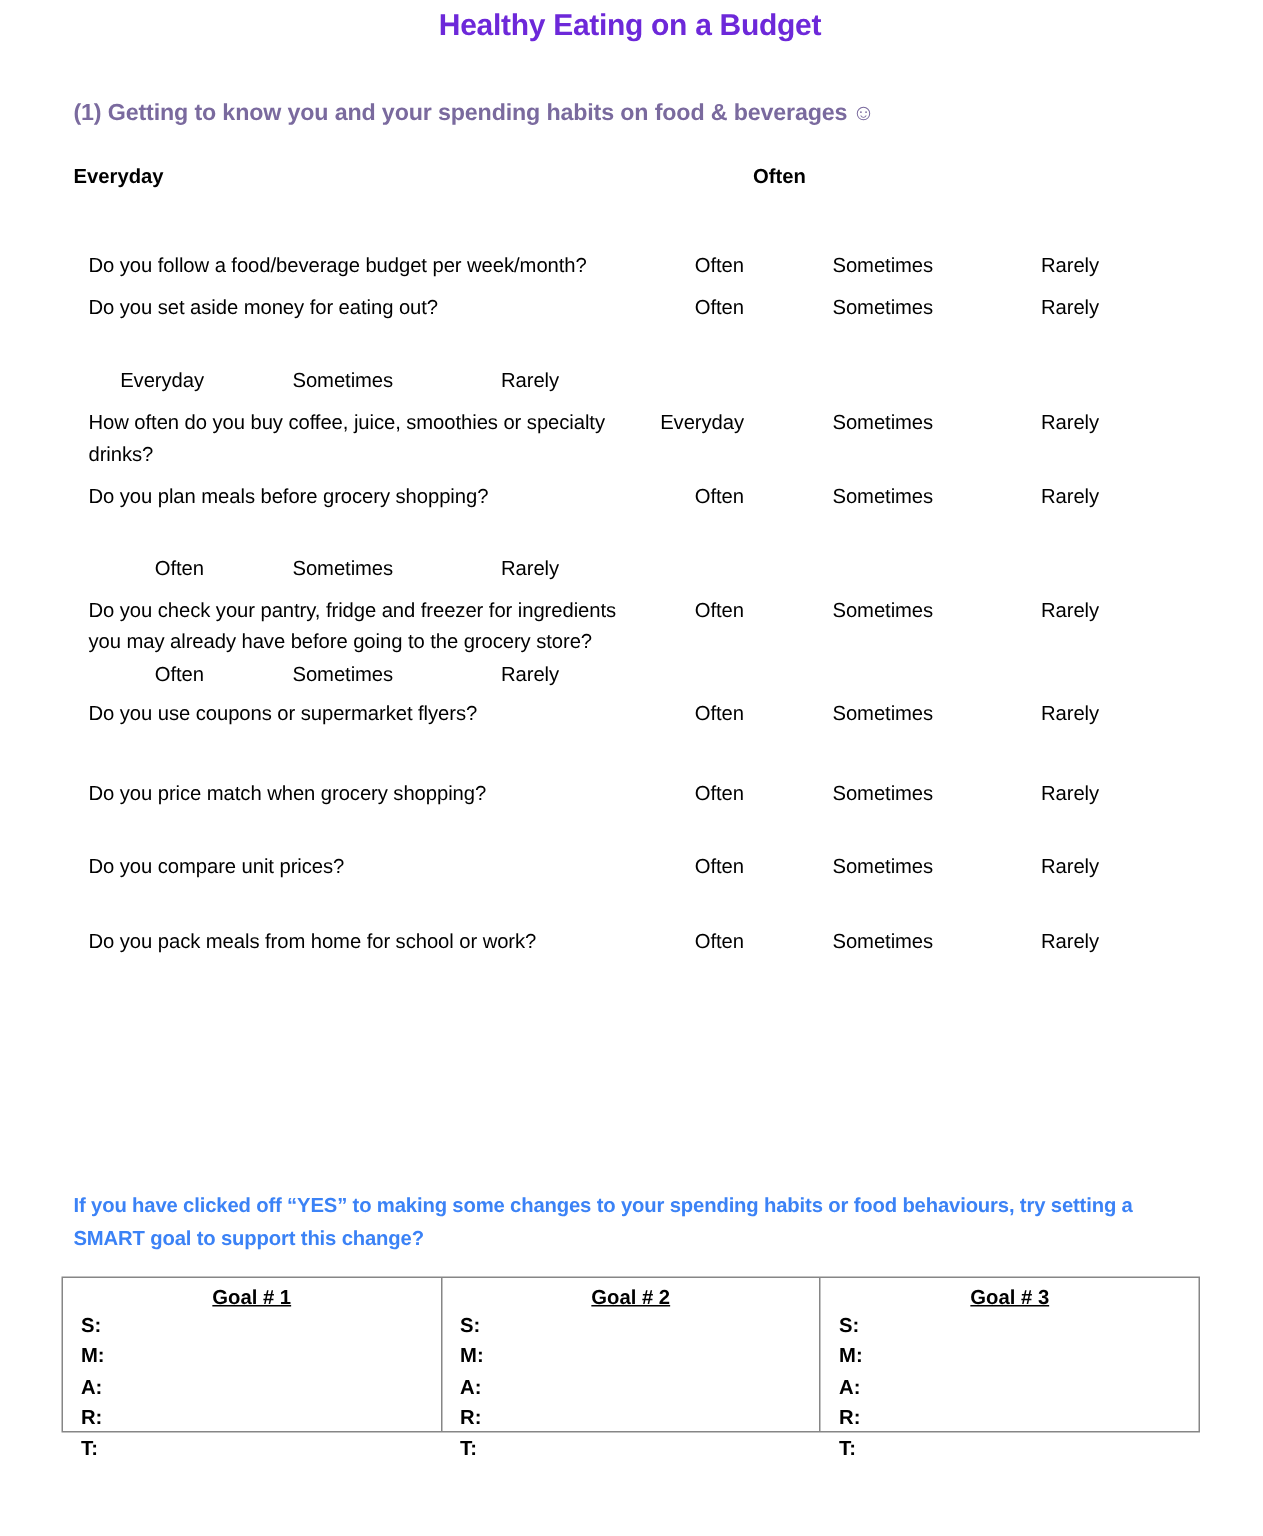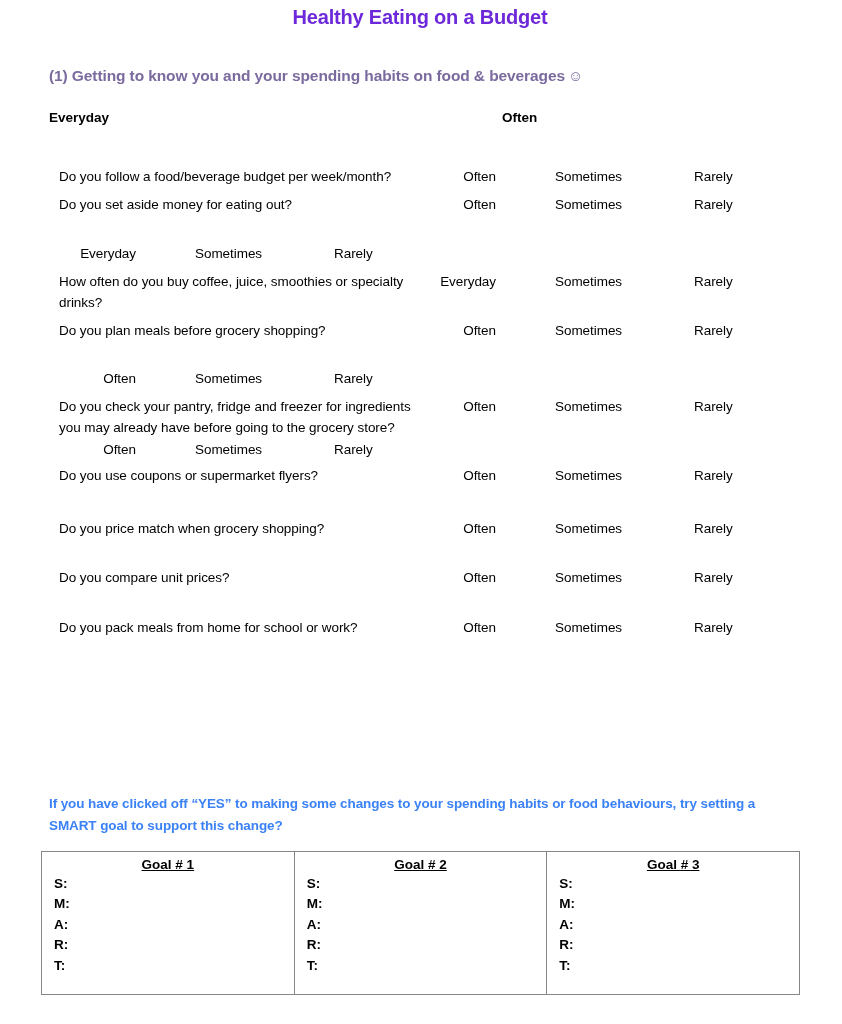--- a/index.html
+++ b/index.html
@@ -123,21 +123,21 @@
     color: #3b82f6;
     letter-spacing: -0.1px;
   }
 
   
   .goal-table {
     position: absolute;
     left: 41px;
     top: 851px;
     width: 759px;
-    height: 144px;
+    height: 104px;
     display: flex;
     border: 1px solid #868686;
     box-sizing: border-box;
     background: #fff;
   }
   .goal-col {
     flex: 1 1 0;
     box-sizing: border-box;
     border-right: 1px solid #868686;
     padding: 5px 0 0 0;

